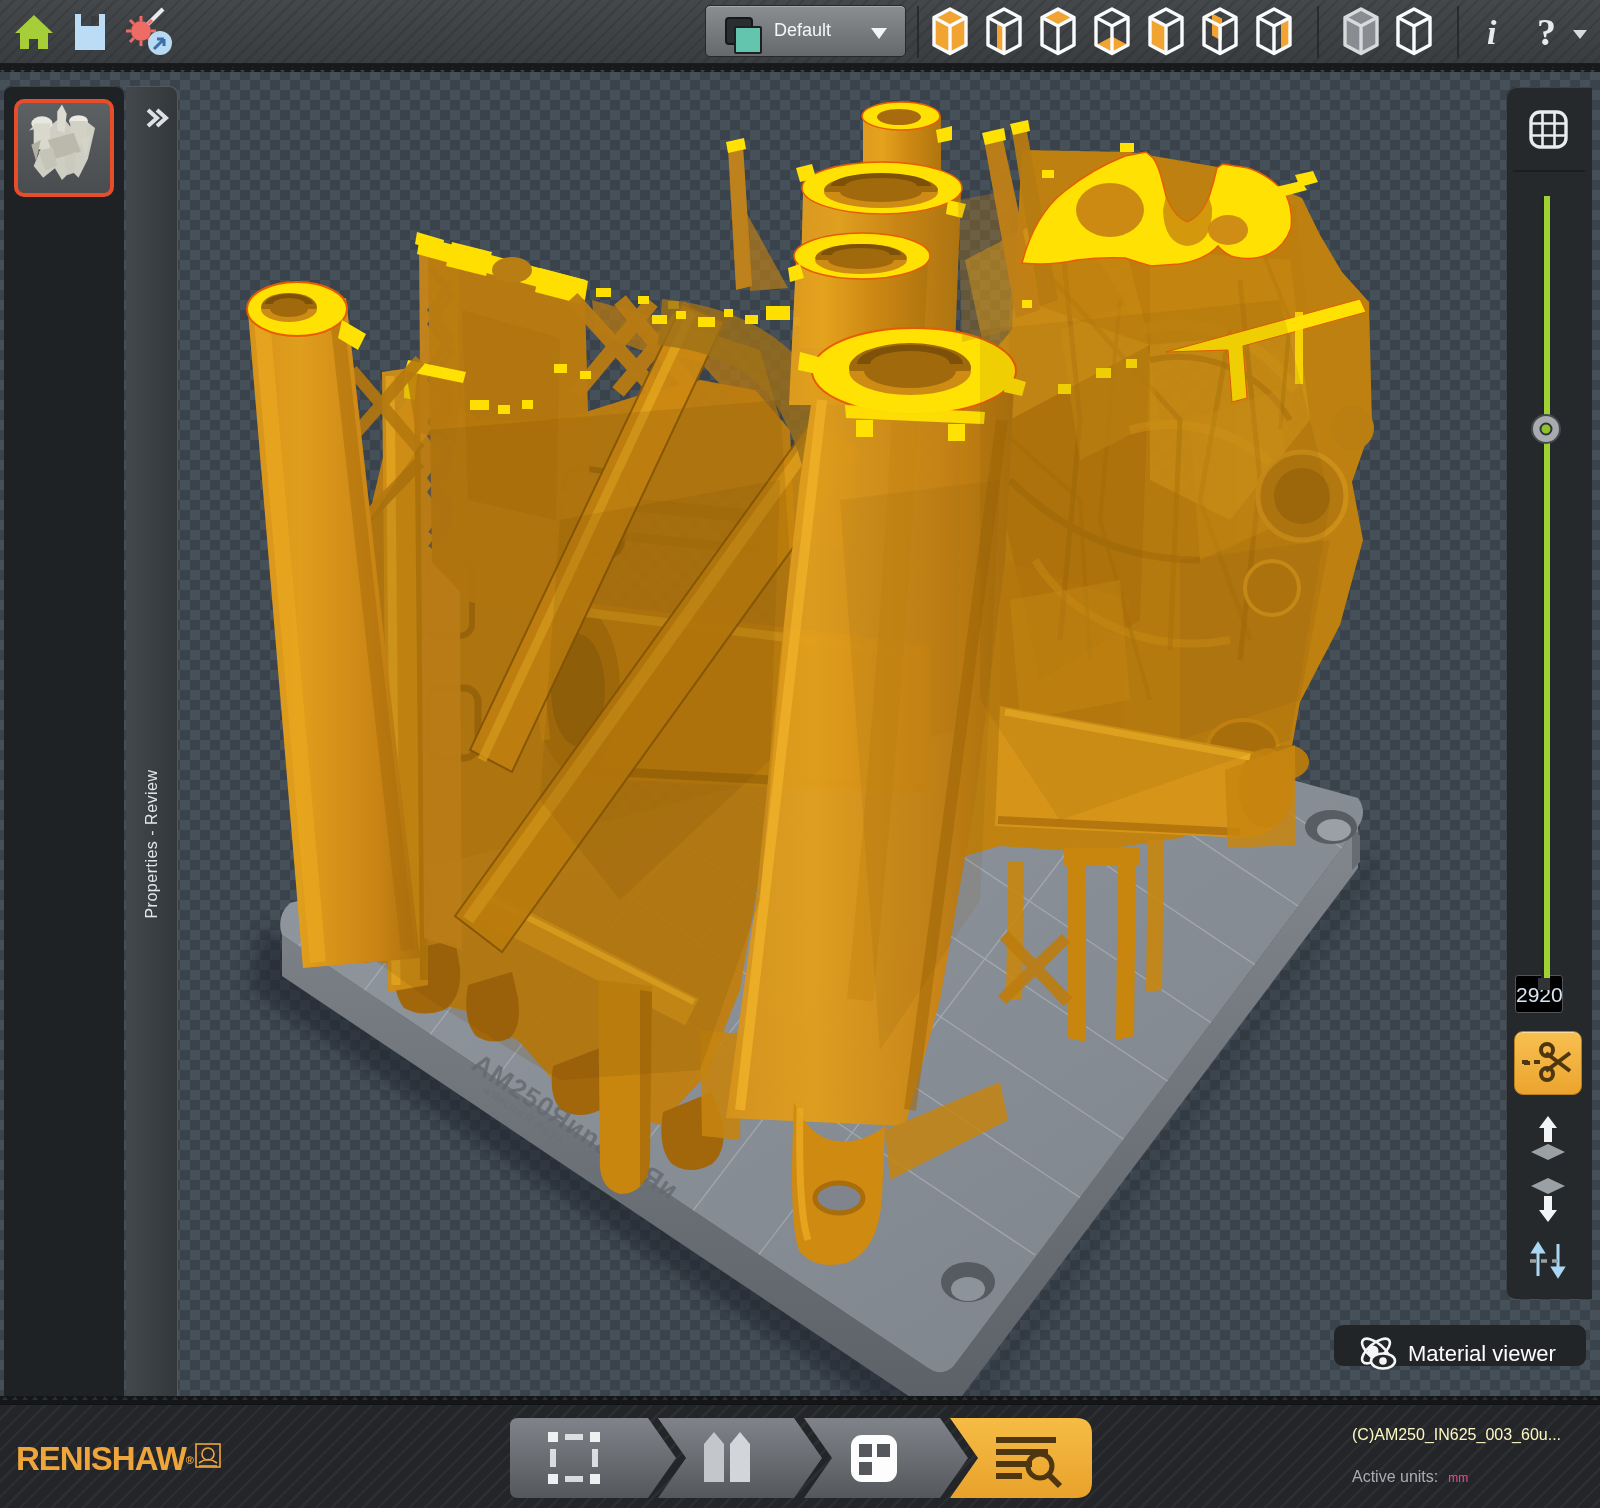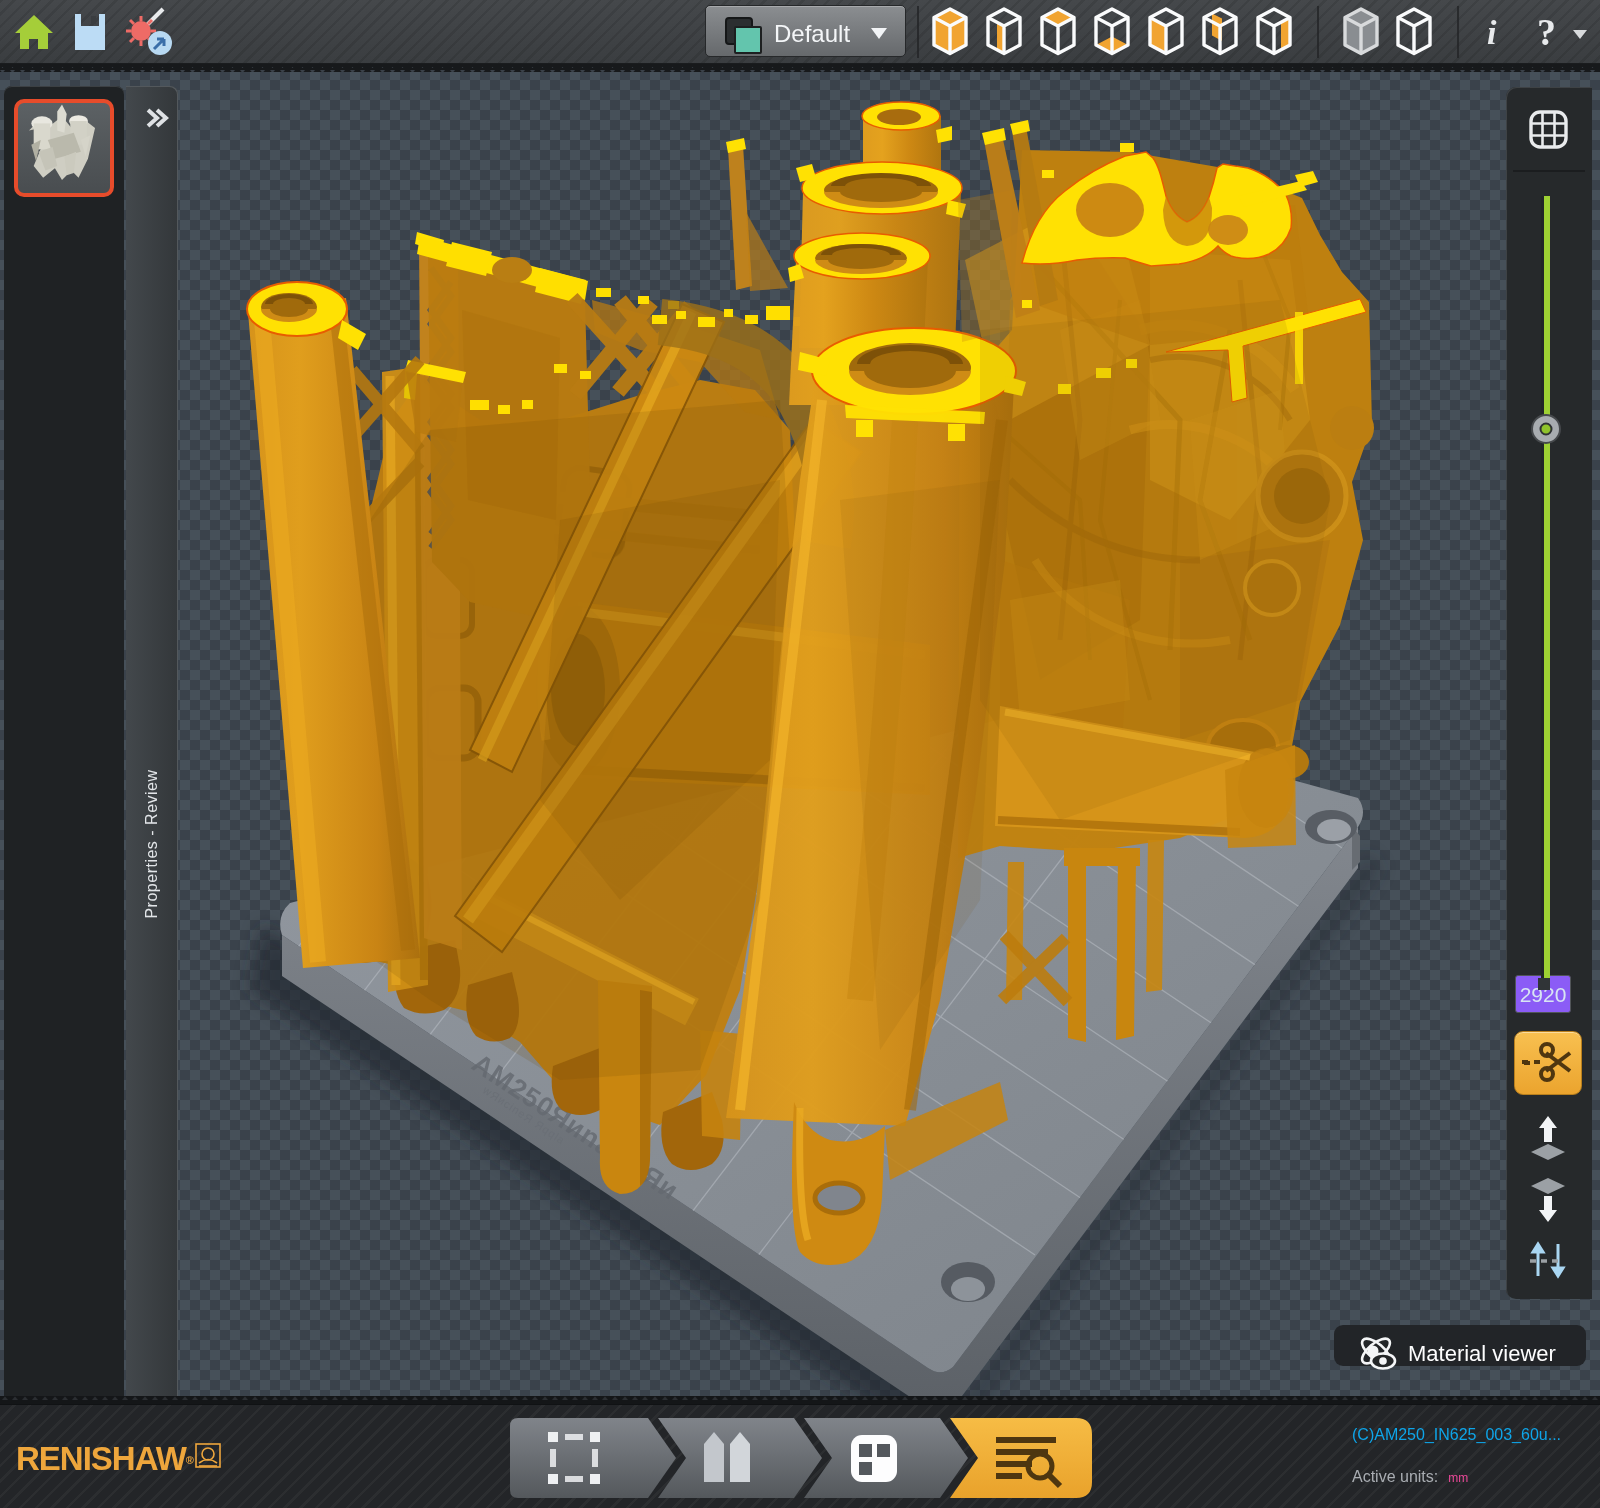--- a/index.html
+++ b/index.html
@@ -19,53 +19,53 @@
   #bottombar .stripes{position:absolute;inset:0;
     background:repeating-linear-gradient(135deg, rgba(255,255,255,0.04) 0 2.5px, transparent 2.5px 11px);}
   #topbar .bline{position:absolute;left:0;bottom:0;width:100%;height:3px;background:#1a1c1e;}
   .ddown{position:absolute;left:705px;top:5px;width:201px;height:52px;border-radius:5px;
     background:linear-gradient(#8b8e91,#66696c);border:1px solid #26282a;box-sizing:border-box;
     box-shadow:inset 0 1px 0 rgba(255,255,255,.25);}
   .ddown .sq1{position:absolute;left:19px;top:11px;width:24px;height:24px;background:#2b2e30;
     border:2px solid #151718;border-radius:4px;}
   .ddown .sq2{position:absolute;left:28px;top:20px;width:24px;height:24px;background:#63c5ad;
     border:2px solid #1d1f20;border-radius:2px;}
-  .ddown .lbl{position:absolute;left:68px;top:14px;font-size:24px;color:#f4f6f8;}
+  .ddown .lbl{position:absolute;left:68px;top:14px;font-size:18px;color:#f4f6f8;}
   .ddown .car{position:absolute;right:18px;top:22px;width:0;height:0;
     border-left:8px solid transparent;border-right:8px solid transparent;border-top:11px solid #f2f4f6;}
   
   #lpanel1{position:absolute;left:4px;top:86px;width:120px;height:1316px;
     background:#1f2224;border-radius:8px 8px 0 0;box-shadow:inset 0 1px 0 #3c4043;}
   #thumb{position:absolute;left:10px;top:13px;width:92px;height:90px;border:4px solid #e74c2b;
     border-radius:10px;background:linear-gradient(#5c6164,#494d50);}
   #lpanel2{position:absolute;left:126px;top:86px;width:52px;height:1316px;
     background:linear-gradient(90deg,#43484c,#33373a);border-radius:0 8px 0 0;
     box-shadow:inset -1px 1px 0 #53585c;}
   #lpanel2 .vtext{position:absolute;left:50%;top:758px;transform:translate(-50%,-50%) rotate(-90deg);
     white-space:nowrap;font-size:16px;color:#e2e5e8;letter-spacing:.5px;}
   
   #rpanel{position:absolute;left:1506px;top:87px;width:86px;height:1212px;
     background:#26292b;border-radius:10px 0 0 10px;box-shadow:inset 1px 1px 0 #3e4245;}
-  #rp2920{position:absolute;left:9px;top:888px;width:56px;height:38px;background:#8b5cf6;
+  #rp2920{position:absolute;left:9px;top:888px;width:48px;height:38px;background:#000000;
     border:1px solid #515559;border-radius:3px;color:#d8e5f3;font-size:21px;text-align:center;
     line-height:38px;box-sizing:border-box;}
   #rpcut{position:absolute;left:8px;top:944px;width:68px;height:64px;border-radius:9px;
     background:linear-gradient(#f8c050,#eba42e);border:1px solid #b97f1c;box-sizing:border-box;
     box-shadow:inset 0 1px 0 rgba(255,255,255,.45);}
   
   #matv{position:absolute;left:1334px;top:1325px;width:252px;height:41px;background:rgba(33,35,38,.95);
     border-radius:9px;color:#fdfdfe;}
   #matv .t{position:absolute;left:74px;top:16px;font-size:22px;}
   
   #bottombar{position:absolute;left:0;top:1402px;width:1600px;height:106px;background:#232528;}
   #bottombar .tline{position:absolute;left:0;top:0;width:100%;height:3px;background:#101214;}
   #renishaw{position:absolute;left:16px;top:38px;font-size:33px;font-weight:bold;color:#eea63c;
     letter-spacing:-1px;text-align:center;}
   #renishaw .r{font-size:11px;vertical-align:6px;letter-spacing:0;}
-  #btext1{position:absolute;left:1352px;top:24px;font-size:16px;color:#0ea5e9;}
+  #btext1{position:absolute;left:1352px;top:24px;font-size:16px;color:#fef9c3;}
   #btext2{position:absolute;left:1352px;top:66px;font-size:16px;color:#a9adb2;}
   #btext2 .mm{color:#ec4899;font-size:12px;padding-left:10px;}
   svg{position:absolute;left:0;top:0;}
 </style>
 </head>
 <body>
 <div id="stage">
   <div id="viewport">
       <div class="topedge"></div>
     </div>

